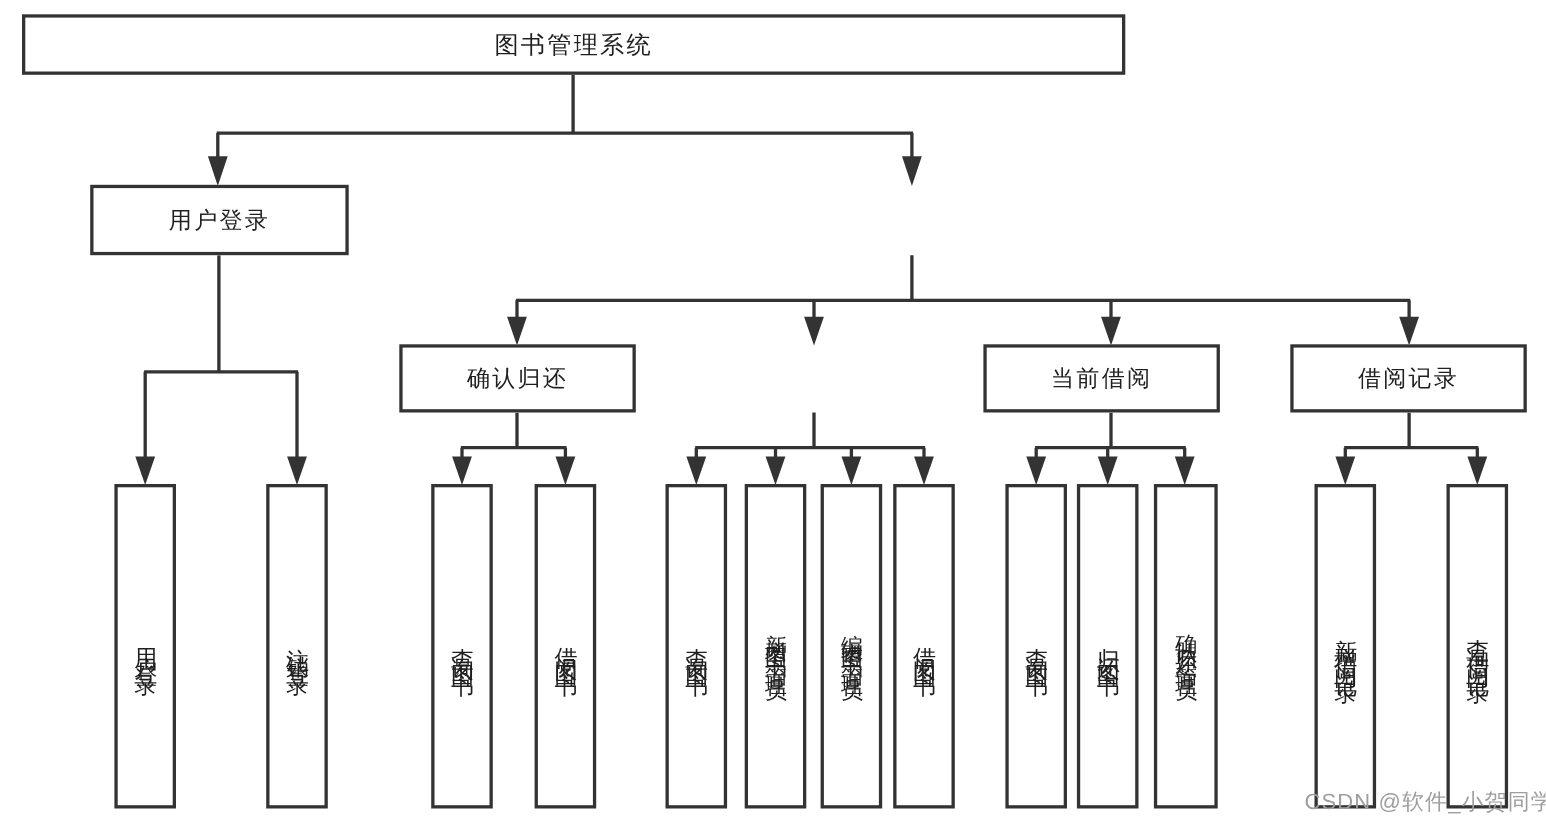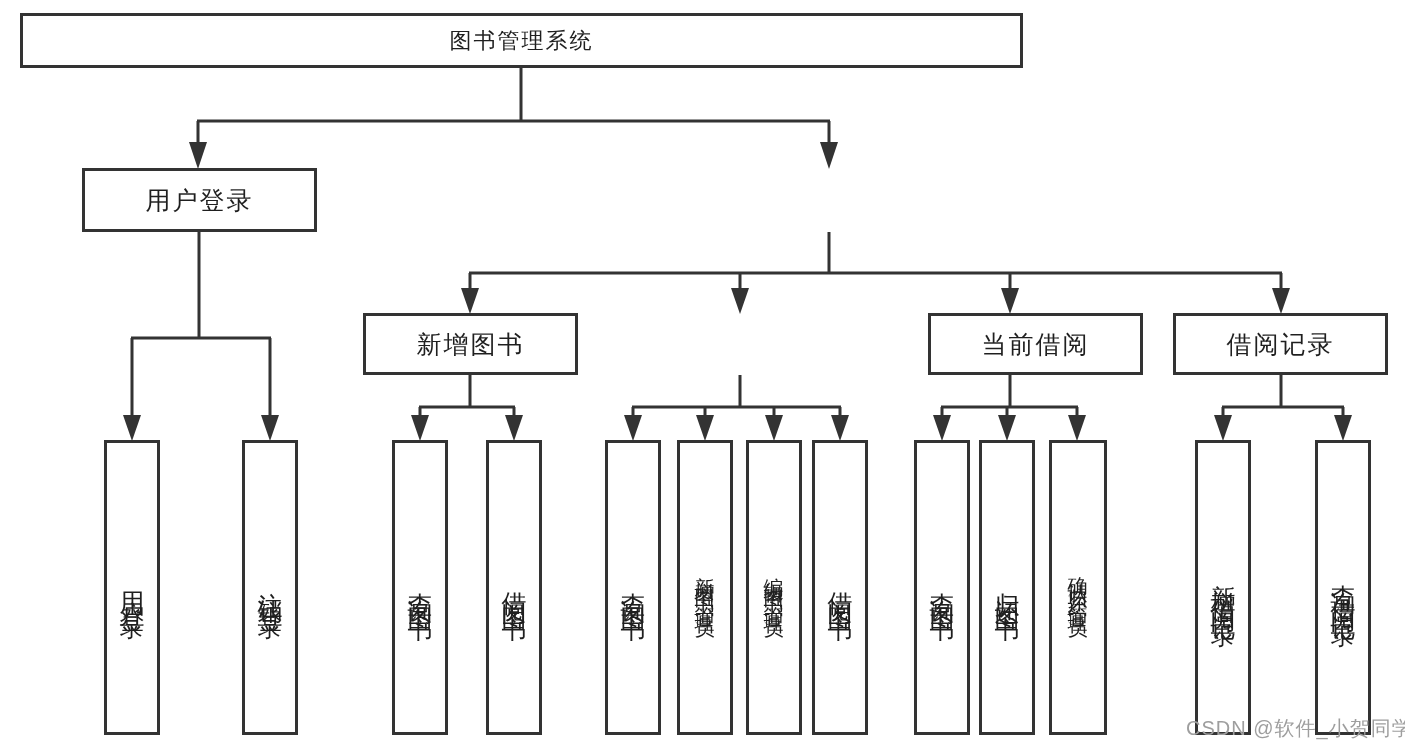--- a/index.html
+++ b/index.html
@@ -19,21 +19,21 @@
   .connectors{position:absolute;left:0;top:0;width:1405px;height:747px;}
   .connectors .ln{stroke:var(--line);stroke-width:3;fill:none;}
   .connectors .tri{fill:var(--line);stroke:none;}
   .box{
     position:absolute;
     box-sizing:border-box;
     border:3px solid var(--line);
     background:var(--background);
     display:flex;align-items:center;justify-content:center;
     color:var(--text);
-    font-size:25px;
+    font-size:21px;
     letter-spacing:2px;
     white-space:nowrap;
   }
   .box.root{font-size:22px;}
   .leaf span{
     writing-mode:vertical-rl;
     text-orientation:mixed;
     letter-spacing:8px;
     line-height:1;
     white-space:nowrap;
@@ -91,23 +91,23 @@
 
   <div class="box root" style="left:20px;top:13px;width:1003px;height:55px">
     <span>图书管理系统</span>
   </div>
 
   <div class="box" style="left:82px;top:168px;width:235px;height:64px">
     <span>用户登录</span>
   </div>
 
   <div class="box" style="left:363px;top:313px;width:215px;height:62px">
-    <span>新增图书</span>
+    <span>确认归还</span>
   </div>
-  <div class="box" style="left:928px;top:313px;width:215px;height:62px">
+  <div class="box" style="left:894px;top:313px;width:215px;height:62px">
     <span>当前借阅</span>
   </div>
   <div class="box" style="left:1173px;top:313px;width:215px;height:62px">
     <span>借阅记录</span>
   </div>
 
   <div class="box leaf" style="left:104px;top:440px;width:56px;height:295px">
     <span>用户登录</span>
   </div>
   <div class="box leaf" style="left:242px;top:440px;width:56px;height:295px">

